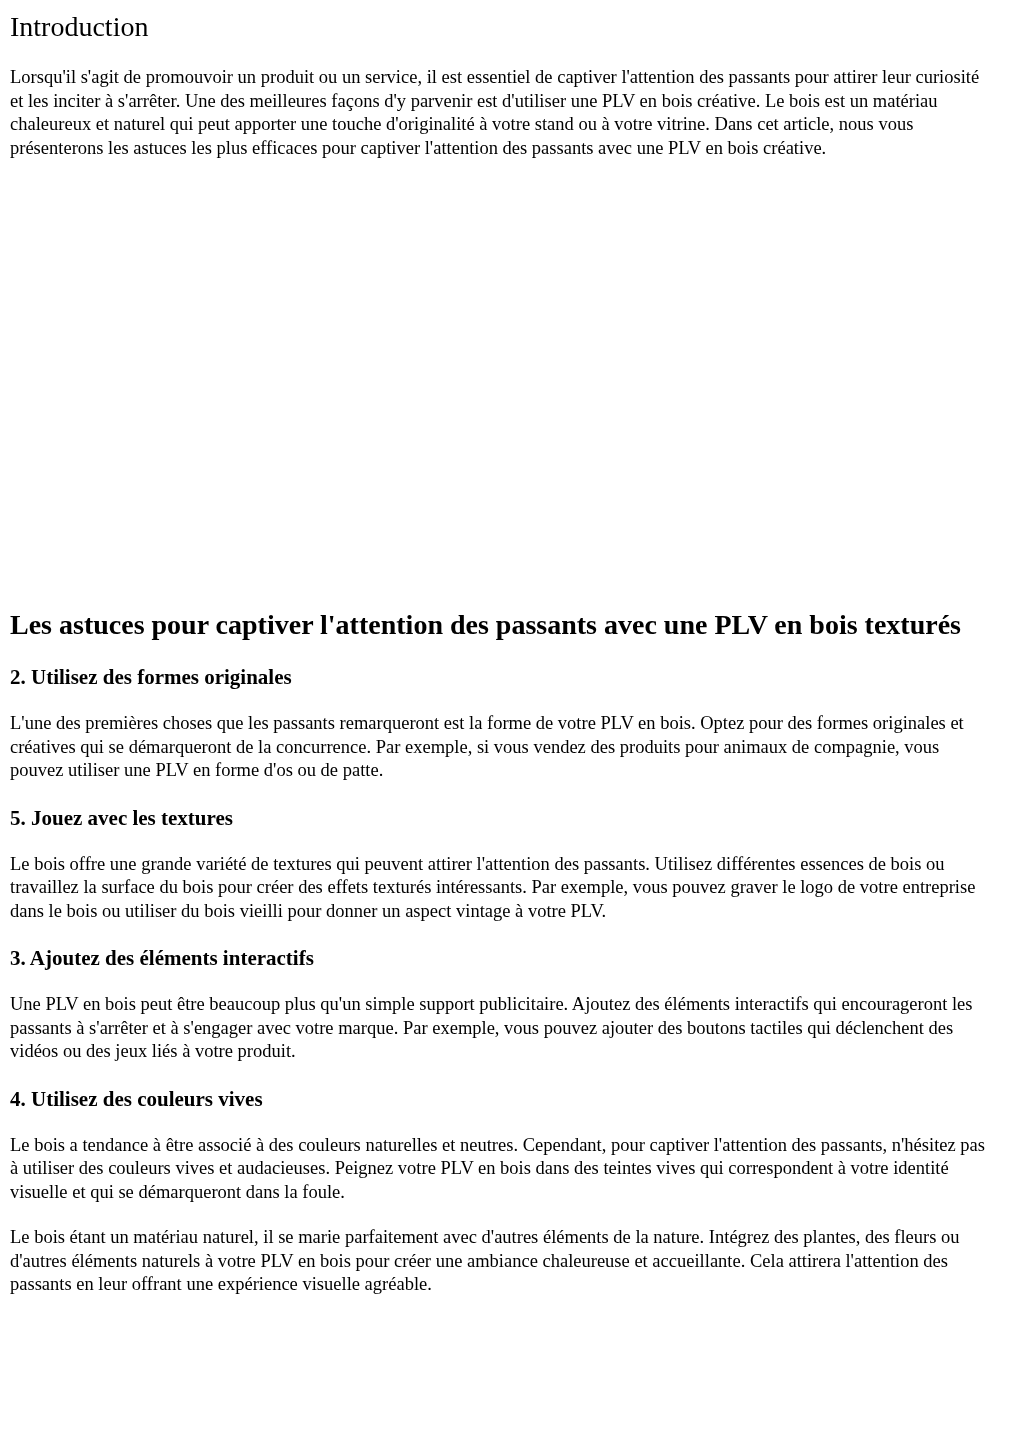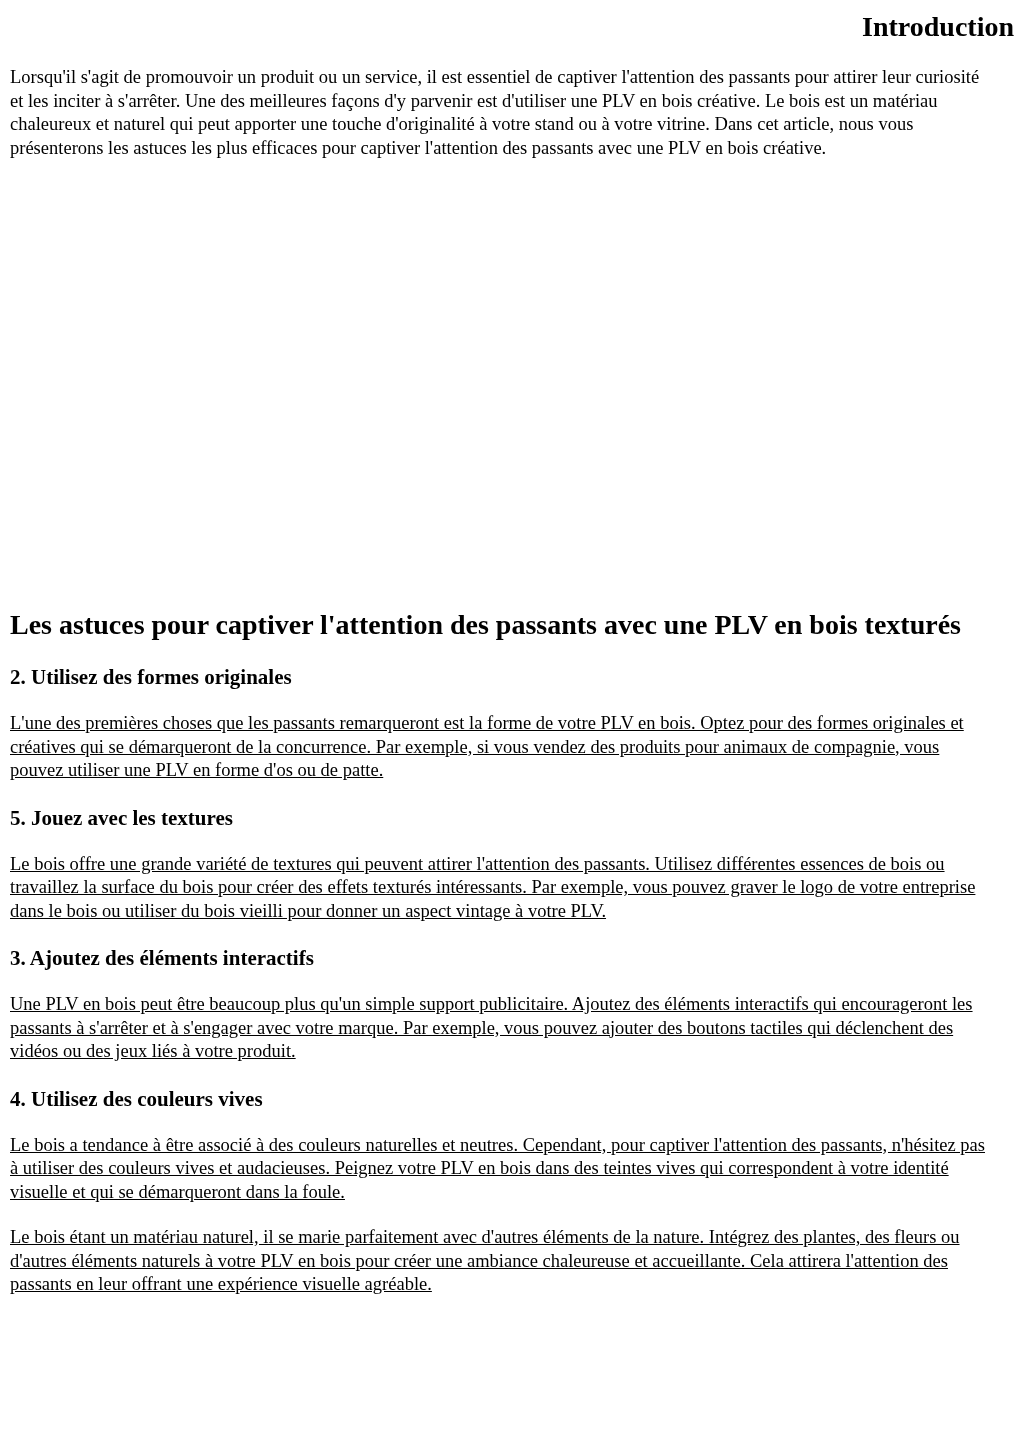--- a/index.html
+++ b/index.html
@@ -10,44 +10,43 @@
       color: #000000;
       font-size: 18.5px;
       line-height: 23.5px;
       box-sizing: border-box;
       padding: 0 10px;
       overflow: hidden;
     }
     h2.intro-title {
       font-size: 28px;
       line-height: 34px;
-      font-weight: bold;
+      font-weight: normal;
       margin: 10px 0 0 0;
-      text-align: right;
     }
     p.para {
       margin: 22px 18px 0 0;
     }
     .blank-media {
       height: 448px;
       width: 100%;
     }
     h1.main-title {
       font-size: 28px;
       line-height: 34px;
       font-weight: bold;
       margin: 0;
     }
     h3.tip-title {
       font-size: 21px;
       line-height: 26px;
       font-weight: bold;
       margin: 22px 0 0 0;
     }
-    .tip p.para { margin-top: 22px; text-decoration: underline; }
+    .tip p.para { margin-top: 22px; }
   </style>
 </head>
 <body>
 
 <section>
   <h2 class="intro-title">Introduction</h2>
   <p class="para">Lorsqu'il s'agit de promouvoir un produit ou un service, il est essentiel de captiver l'attention des passants pour attirer leur curiosité et les inciter à s'arrêter. Une des meilleures façons d'y parvenir est d'utiliser une PLV en bois créative. Le bois est un matériau chaleureux et naturel qui peut apporter une touche d'originalité à votre stand ou à votre vitrine. Dans cet article, nous vous présenterons les astuces les plus efficaces pour captiver l'attention des passants avec une PLV en bois créative.</p>
 </section>
 
 <div class="blank-media"></div>

